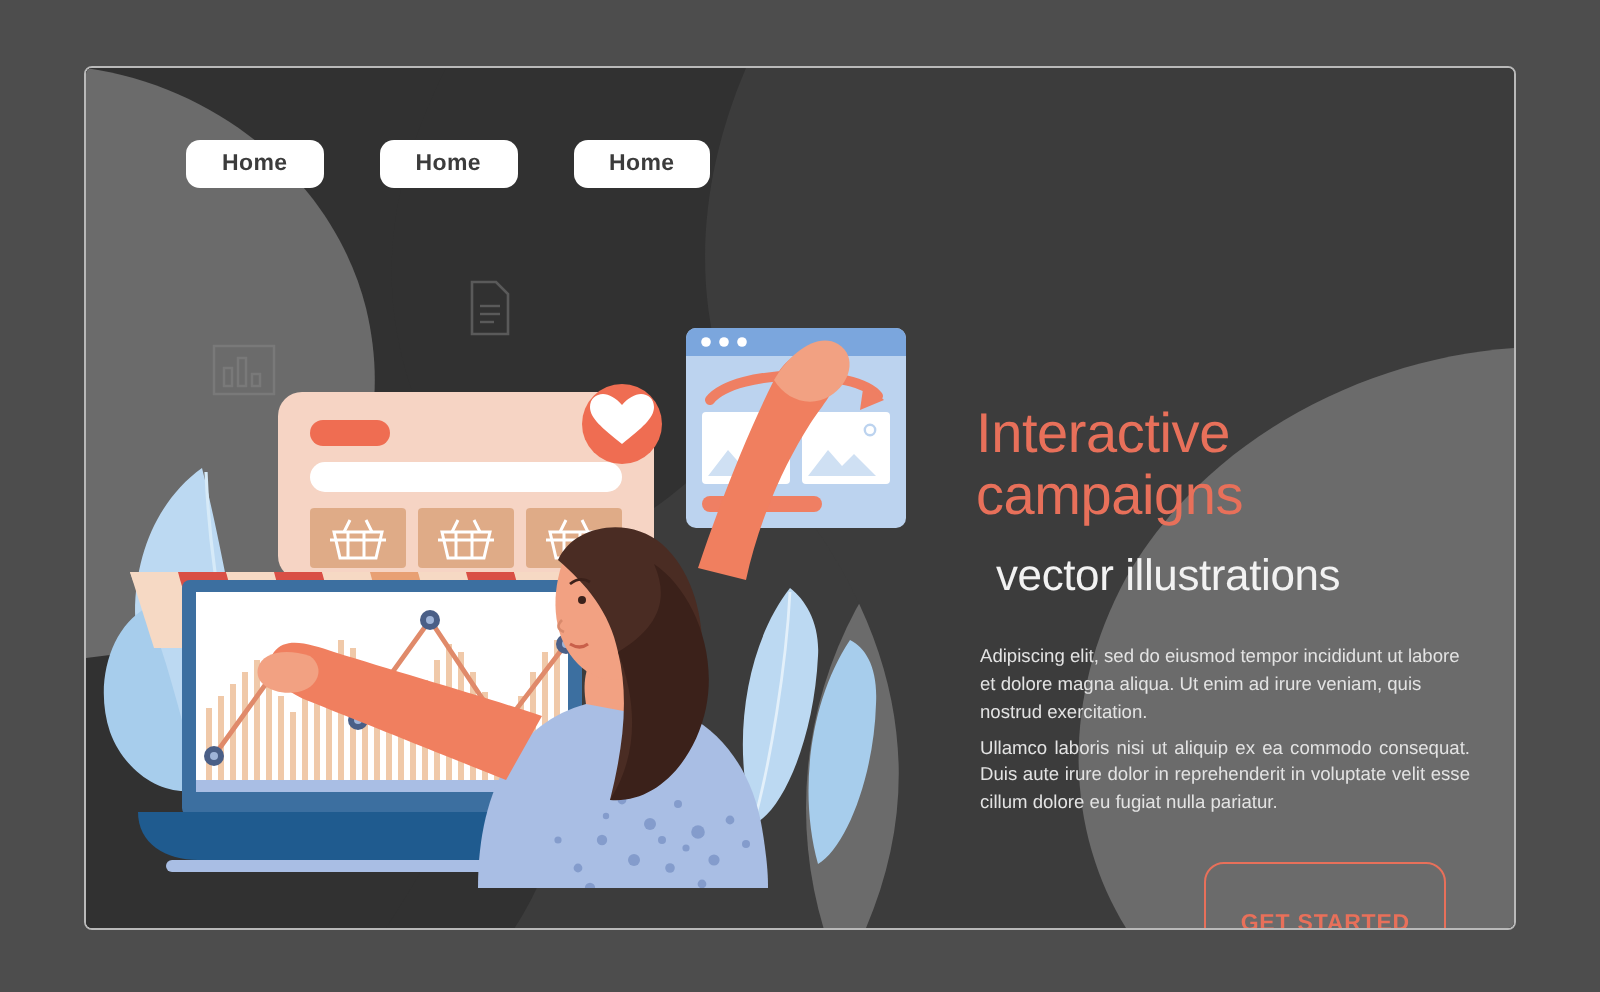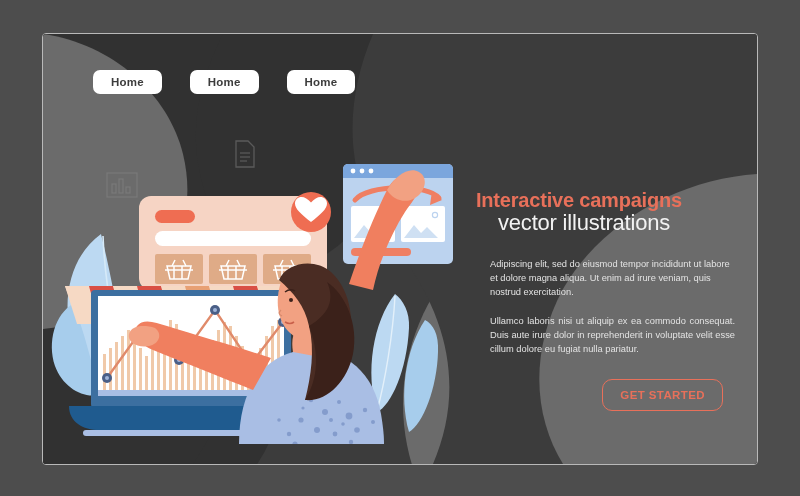--- a/index.html
+++ b/index.html
@@ -29,36 +29,36 @@
   .nav-btn{
     background:#ffffff;color:#3c3c3c;border:none;border-radius:7px;
     padding:6px 18px;font-size:11.5px;font-weight:bold;letter-spacing:.2px;
     min-width:50px;text-align:center;cursor:pointer;
     font-family:"Liberation Sans",sans-serif;
   }
 
   
   .copy{position:absolute;left:433px;top:155px;width:255px;z-index:45;}
   .headline-1{
-    color:#e8705a;font-size:20px;font-weight:bold;line-height:1.12;
-    letter-spacing:-.2px;margin:0;
+    color:#e8705a;font-size:28px;font-weight:normal;line-height:1.12;
+    letter-spacing:-.2px;margin:12px;
   }
   .headline-2{
     color:#f2f2f2;font-size:22px;font-weight:normal;line-height:1.12;
     letter-spacing:-.2px;margin:0 0 0 22px;
   }
   .para{
     color:#e3e3e3;font-size:9.3px;line-height:1.48;margin:22px 0 0 14px;
     width:245px;
   }
-  .para.just{text-align:justify;margin-top:16px;}
+  .para.just{text-align:justify;margin-top:4px;}
   .cta-wrap{margin:22px 0 0 0;display:flex;justify-content:flex-end;padding-right:8px;}
   .cta{
     border:1.6px solid #e8705a;color:#e8705a;background:transparent;
-    border-radius:10px;padding:9px 17px;font-size:11.5px;font-weight:bold;
+    border-radius:10px;padding:24px 17px;font-size:11.5px;font-weight:bold;
     letter-spacing:.4px;cursor:pointer;font-family:"Liberation Sans",sans-serif;
   }
 
   
   .illus{position:absolute;left:0px;top:80px;width:430px;height:330px;z-index:30;}
 
   
   .deco{position:absolute;opacity:.30;}
   .deco svg{display:block;}
 </style>

